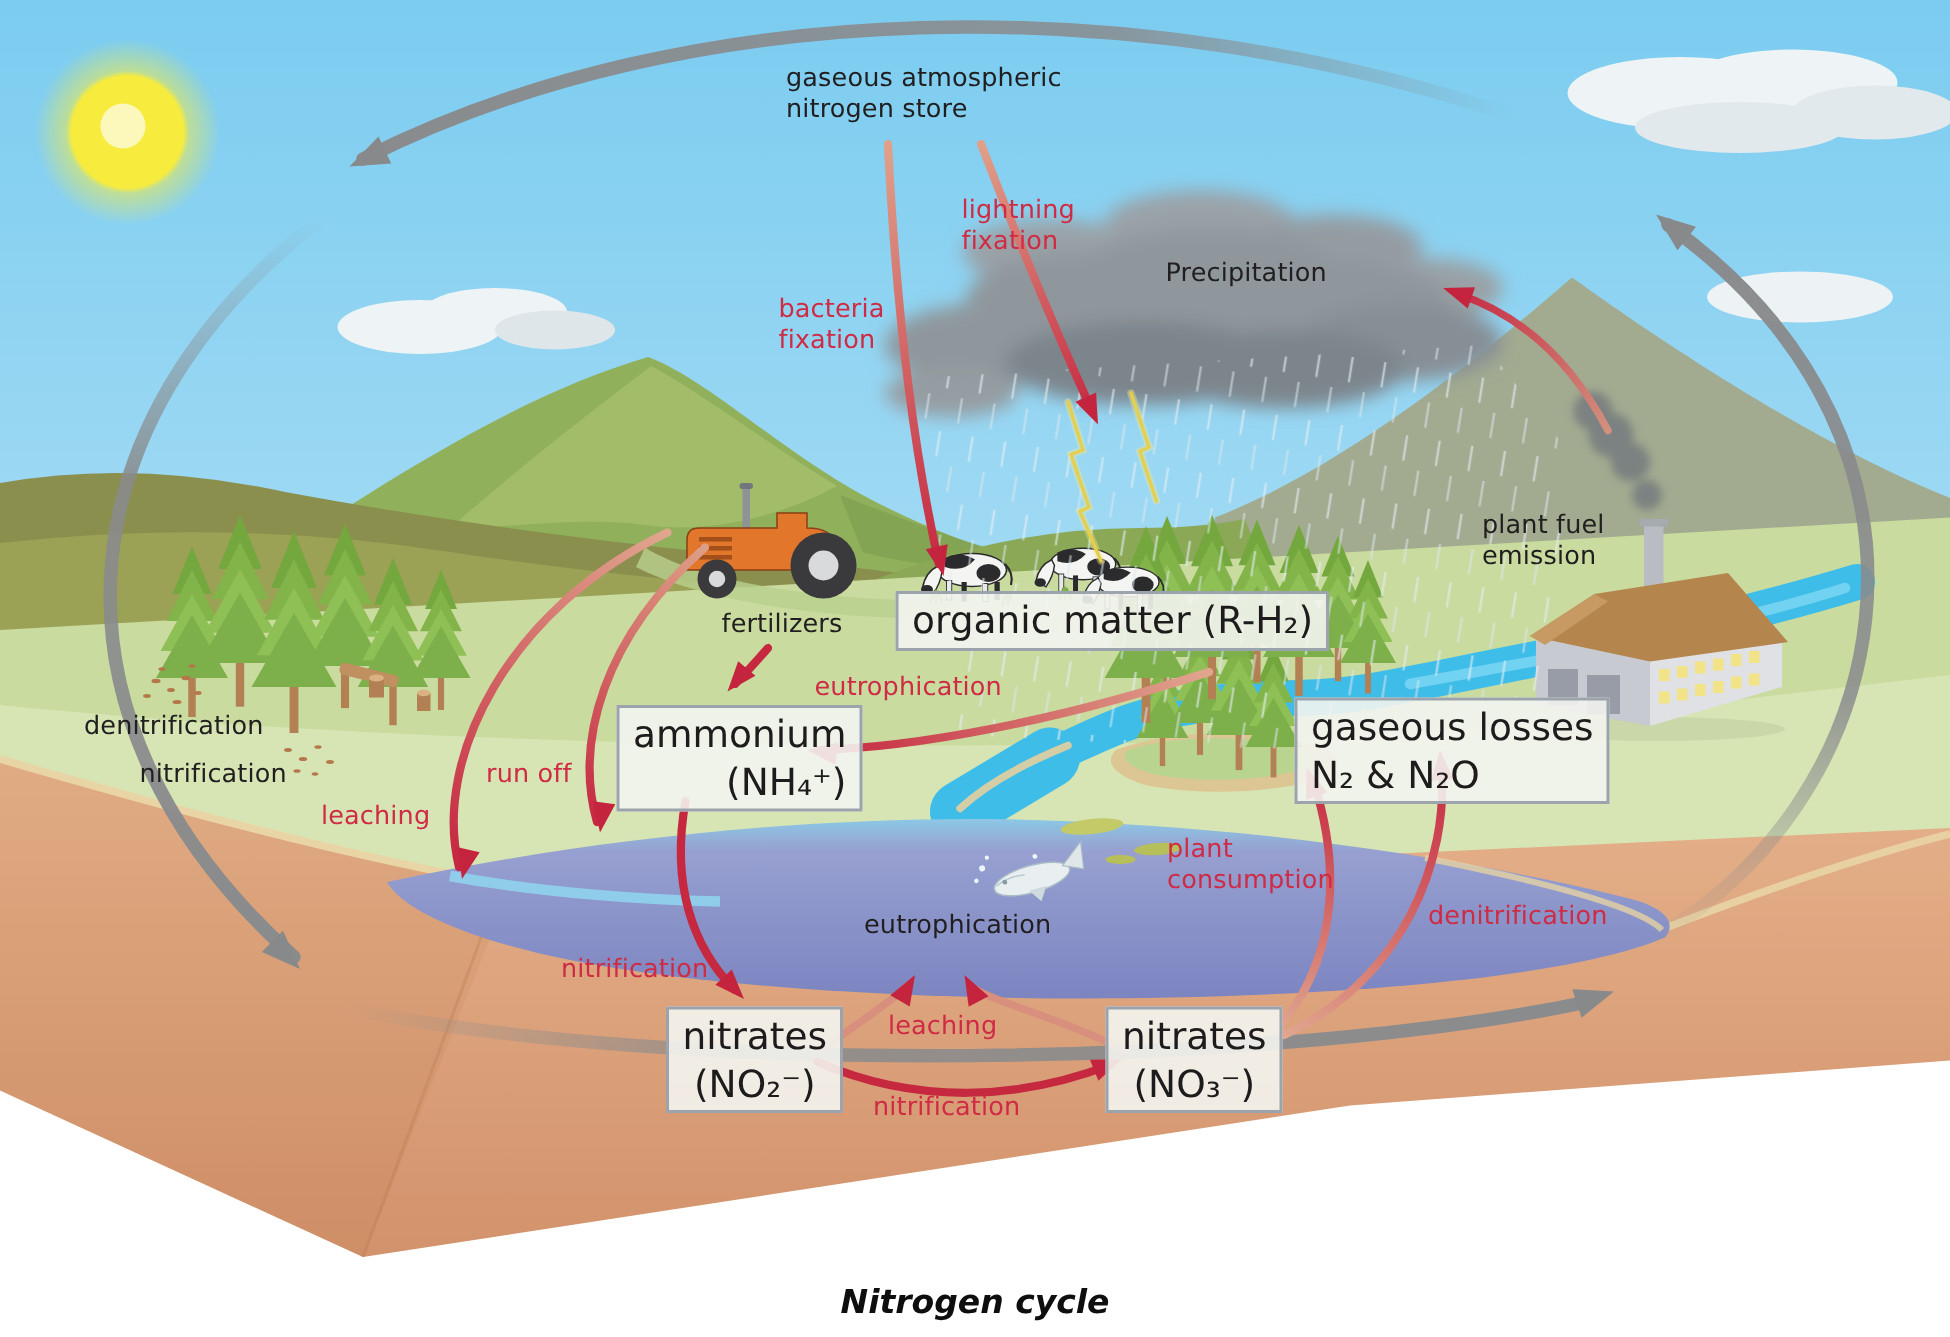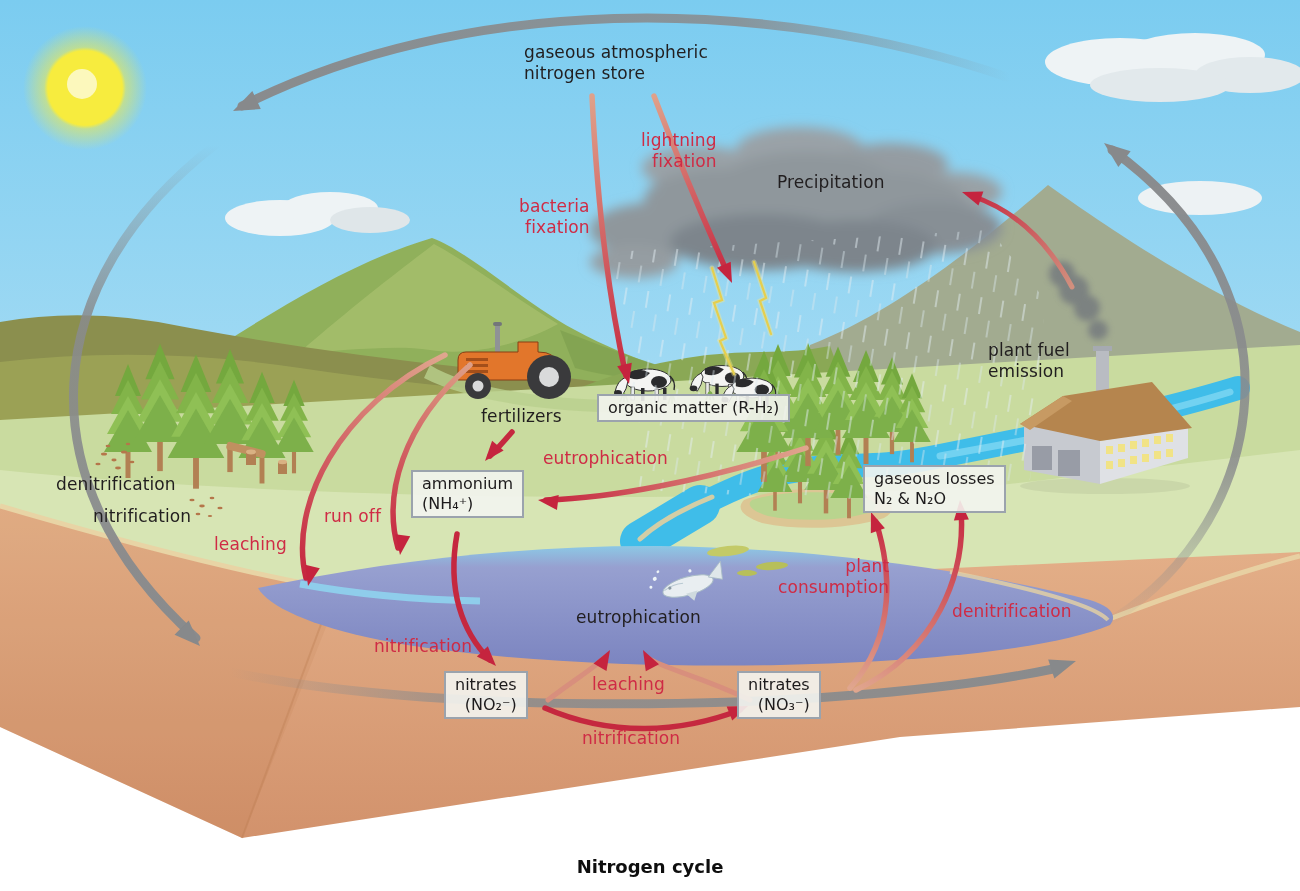--- a/index.html
+++ b/index.html
@@ -1,27 +1,27 @@
 <!DOCTYPE html>
 <html><head>
 <meta charset="utf-8">
 <style>
   html,body{margin:0;padding:0;background:#ffffff;}
   .stage{position:relative;width:1300px;height:891px;overflow:hidden;background:#fff;
          font-family:"DejaVu Sans","Liberation Sans",sans-serif;}
   .stage svg.scene{position:absolute;left:0;top:0;width:1300px;height:891px;z-index:1;}
   .lbl{position:absolute;z-index:3;font-size:17px;line-height:1.22;color:#211e1f;
        white-space:pre-line;letter-spacing:.1px;}
-  .red{color:#cf2b45;text-align:right;}
+  .red{color:#cf2b45;}
   .node-box{position:absolute;z-index:3;border:2px solid #9ba3ad;background:rgba(243,244,240,.9);
-       font-size:16px;line-height:1.26;padding:2px 9px;color:#1d1b1c;white-space:pre-line;}
+       font-size:25px;line-height:1.26;padding:2px 9px;color:#1d1b1c;white-space:pre-line;}
   .nowrap{white-space:nowrap;}
-  .center{text-align:right;}
+  .center{text-align:center;}
   .title{position:absolute;z-index:3;left:0;top:856px;width:100%;text-align:center;
-       font-weight:700;font-size:18px;color:#0e0e0e;}
+       font-weight:700;font-size:22px;color:#0e0e0e;font-style:italic;}
 </style>
 </head>
 <body>
 
 <div class="stage">
 
 <svg class="scene" viewBox="0 0 1300 891" xmlns="http://www.w3.org/2000/svg">
   <defs>
     <linearGradient id="skyG" x1="0" y1="0" x2="0" y2="1">
       <stop offset="0" stop-color="#7bccf0"></stop>
@@ -420,21 +420,21 @@
 <div class="lbl red" style="left:324px;top:506px;">run off</div>
 <div class="lbl red" style="left:374px;top:636px;">nitrification</div>
 <div class="lbl red" style="left:592px;top:674px;">leaching</div>
 <div class="lbl red" style="left:582px;top:728px;">nitrification</div>
 <div class="lbl" style="left:576px;top:607px;">eutrophication</div>
 <div class="lbl red" style="left:778px;top:556px;">plant
 consumption</div>
 <div class="lbl red" style="left:952px;top:601px;">denitrification</div>
 
 <div class="node-box nowrap" style="left:597px;top:394px;">organic matter (R-H₂)</div>
-<div class="node-box" style="left:411px;top:470px;">ammonium
+<div class="node-box" style="left:411px;top:470px;text-align:right;">ammonium
 (NH₄⁺)</div>
 <div class="node-box" style="left:863px;top:425px;margin-top:40px;">gaseous losses
 N₂ &amp; N₂O</div>
 <div class="node-box center" style="left:444px;top:671px;">nitrates
 (NO₂⁻)</div>
 <div class="node-box center" style="left:737px;top:671px;">nitrates
 (NO₃⁻)</div>
 
 <div class="title">Nitrogen cycle</div>
 

